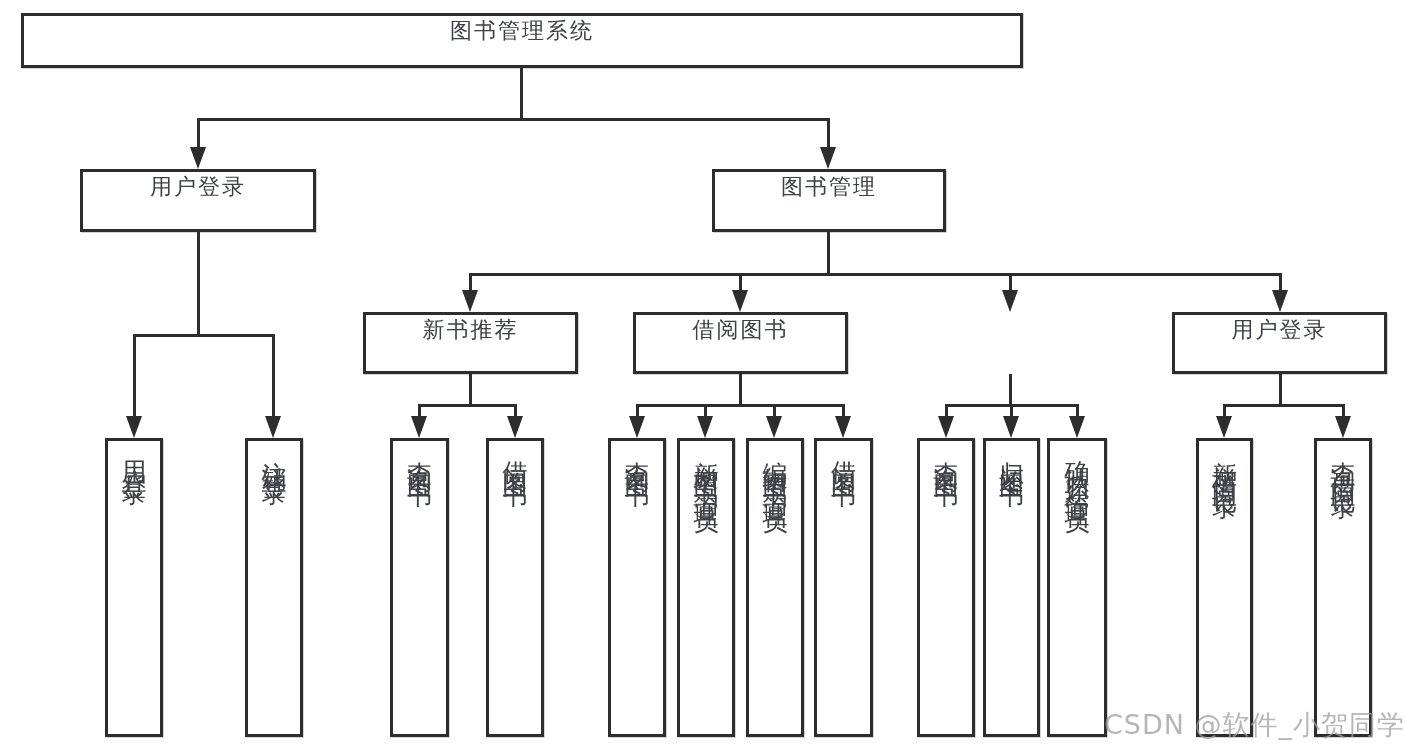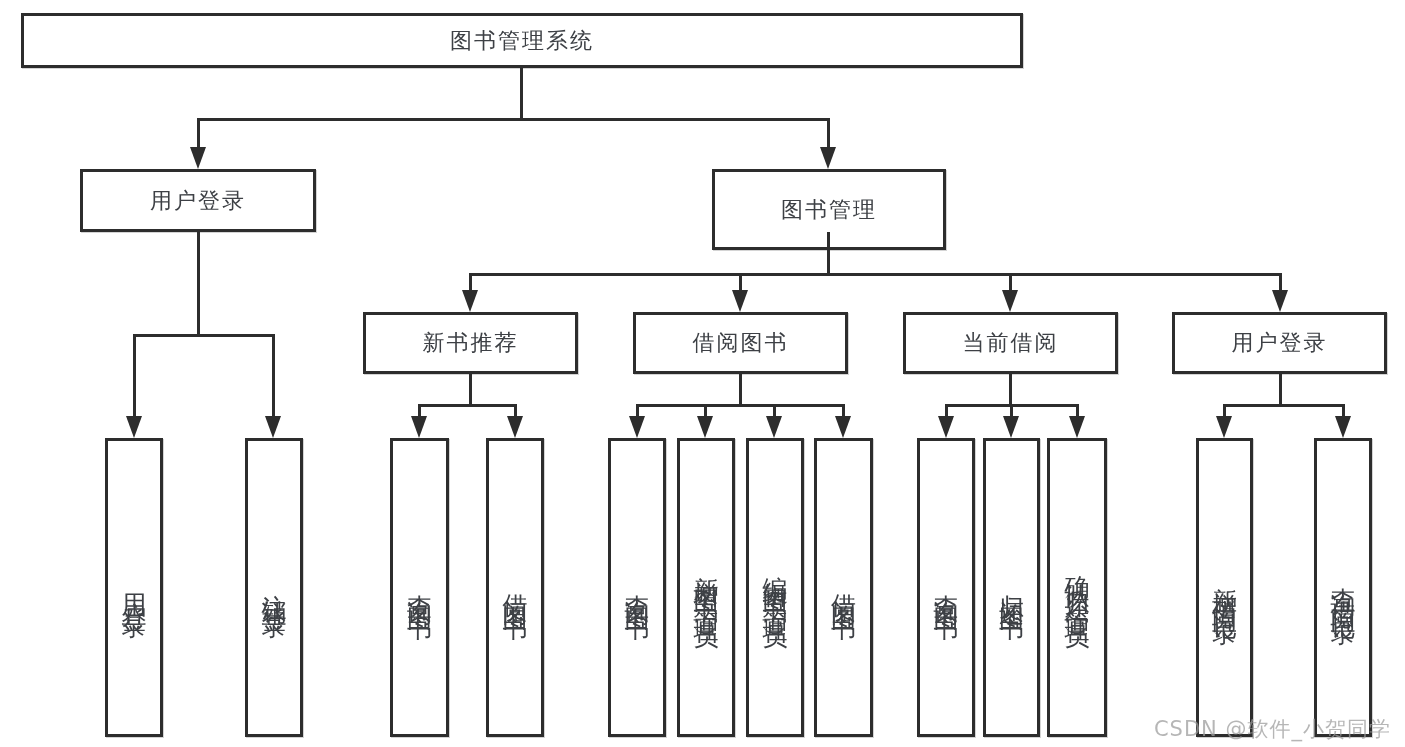--- a/index.html
+++ b/index.html
@@ -10,21 +10,21 @@
     background: #ffffff;
     overflow: hidden;
     font-family: "DejaVu Sans", "Liberation Sans", sans-serif;
   }
   .box {
     position: absolute;
     background: #ffffff;
     border: 3px solid #2d2d2d;
     box-sizing: border-box;
     display: flex;
-    align-items: center;
+    align-items: flex-start;
     justify-content: center;
     color: #3d4045;
     box-shadow: 1px 1px 0 rgba(160,160,160,0.45);
   }
   .hbox { font-size: 22px; letter-spacing: 2px; white-space: nowrap; }
   .vbox .vtext {
     writing-mode: vertical-rl;
     font-size: 25px;
     letter-spacing: 7px;
     line-height: 1;
@@ -37,23 +37,23 @@
   .arrow {
     position: absolute;
     width: 0;
     height: 0;
     border-left: 8px solid transparent;
     border-right: 8px solid transparent;
     border-top: 22px solid #2d2d2d;
   }
   #watermark {
     position: absolute;
-    right: 14px;
+    right: 0;
     bottom: 4px;
-    font-size: 21px;
+    font-size: 27px;
     color: rgba(158,158,158,0.75);
     letter-spacing: 1px;
     white-space: nowrap;
     z-index: 5;
     margin-left: 15px;
   }
 </style>
 </head>
 <body>
 
@@ -66,21 +66,21 @@
   <div class="line" style="left:520px; top:68px; width:3px; height:53px;"></div>
   <div class="line" style="left:197px; top:118px; width:633px; height:3px;"></div>
   <div class="line" style="left:197px; top:118px; width:3px; height:31px;"></div>
   <div class="arrow" style="left:190px; top:147px;"></div>
   <div class="line" style="left:827px; top:118px; width:3px; height:31px;"></div>
   <div class="arrow" style="left:820px; top:147px;"></div>
 
   <div class="box hbox" style="left:80px; top:169px; width:236px; height:63px;">
     <span>用户登录</span>
   </div>
-  <div class="box hbox" style="left:712px; top:169px; width:234px; height:81px;">
+  <div class="box hbox" style="left:712px; top:169px; width:234px; height:63px;">
     <span>图书管理</span>
   </div>
 
   <div class="line" style="left:197px; top:232px; width:3px; height:105px;"></div>
   <div class="line" style="left:133px; top:334px; width:142px; height:3px;"></div>
   <div class="line" style="left:133px; top:334px; width:3px; height:82px;"></div>
   <div class="arrow" style="left:126px; top:416px;"></div>
   <div class="line" style="left:272px; top:334px; width:3px; height:82px;"></div>
   <div class="arrow" style="left:265px; top:416px;"></div>
 
@@ -93,23 +93,20 @@
   <div class="line" style="left:1009px; top:273px; width:3px; height:20px;"></div>
   <div class="arrow" style="left:1002px; top:290px;"></div>
   <div class="line" style="left:1279px; top:273px; width:3px; height:20px;"></div>
   <div class="arrow" style="left:1272px; top:290px;"></div>
 
   <div class="box hbox" style="left:363px; top:312px; width:215px; height:62px;font-family:Liberation Serif, serif;">
     <span>新书推荐</span>
   </div>
   <div class="box hbox" style="left:633px; top:312px; width:215px; height:62px;">
     <span>借阅图书</span>
-  </div>
-  <div class="box hbox" style="left:903px; top:312px; width:215px; height:62px;">
-    <span>当前借阅</span>
   </div>
   <div class="box hbox" style="left:1172px; top:312px; width:215px; height:62px;">
     <span>用户登录</span>
   </div>
 
   <div class="line" style="left:469px; top:374px; width:3px; height:33px;"></div>
   <div class="line" style="left:418px; top:404px; width:99px; height:3px;"></div>
   <div class="line" style="left:418px; top:404px; width:3px; height:12px;"></div>
   <div class="arrow" style="left:411px; top:416px;"></div>
   <div class="line" style="left:514px; top:404px; width:3px; height:12px;"></div>

